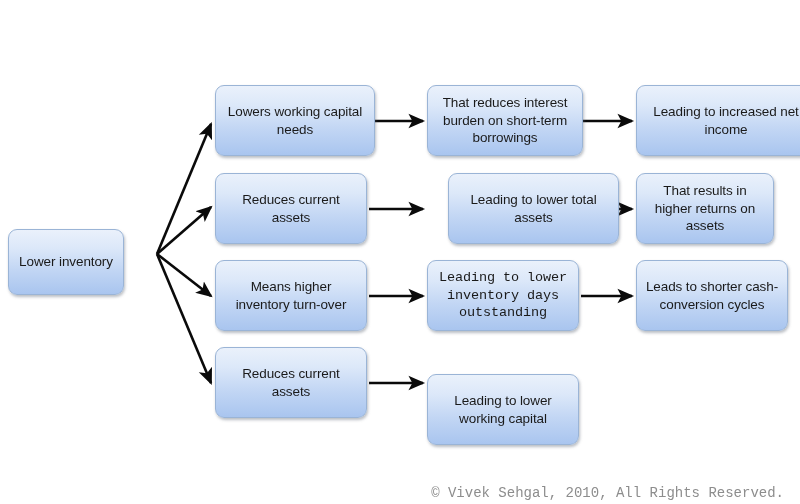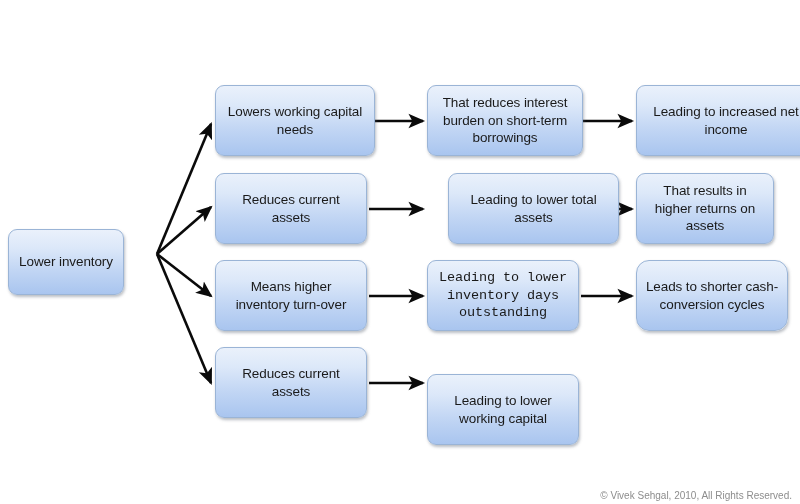--- a/index.html
+++ b/index.html
@@ -39,25 +39,25 @@
     line-height: 1.30;
     padding: 2px 8px;
     letter-spacing: -0.1px;
   }
   .node .label {
     display: block;
     width: 100%;
   }
   #copyright {
     position: absolute;
-    right: 8px;
+    right: 16px;
     bottom: 3px;
-    font-size: 10px;
+    font-size: 14px;
     color: #8d8d8d;
-    font-family: Liberation Sans, sans-serif;
+    font-family: Liberation Mono, monospace;
     white-space: nowrap;
   }
 </style>
 </head>
 <body>
 
 <div id="canvas">
 
   <svg id="arrow-layer" viewBox="0 0 800 504" width="800" height="504" xmlns="http://www.w3.org/2000/svg">
     <defs>
@@ -109,19 +109,19 @@
       </div>
       <div class="node" style="left: 427px; top: 347px; width: 152px; height: 71px; margin-top: 27px;">
         <span class="label">Leading to lower working capital</span>
       </div>
       <div class="node" style="left: 636px; top: 85px; width: 180px; height: 71px;">
         <span class="label">Leading to increased net income</span>
       </div>
       <div class="node" style="left: 636px; top: 173px; width: 138px; height: 71px;">
         <span class="label">That results in higher returns on assets</span>
       </div>
-      <div class="node" style="left: 636px; top: 260px; width: 152px; height: 71px; border-radius: 13px;">
+      <div class="node" style="left: 636px; top: 260px; width: 152px; height: 71px;">
         <span class="label">Leads to shorter cash-conversion cycles</span>
       </div>
     </div>
 
   <div id="copyright">© Vivek Sehgal, 2010, All Rights Reserved.</div>
 </div>
 
 </body></html>

